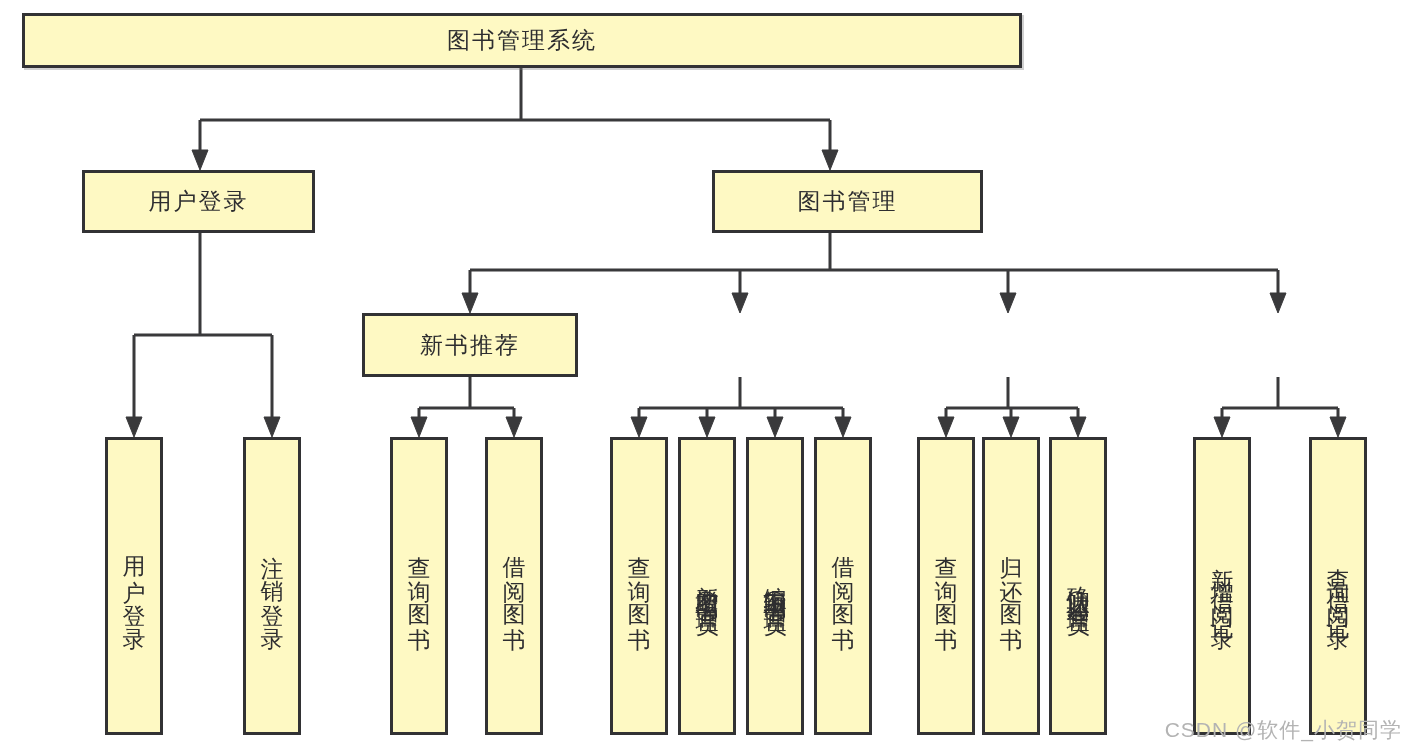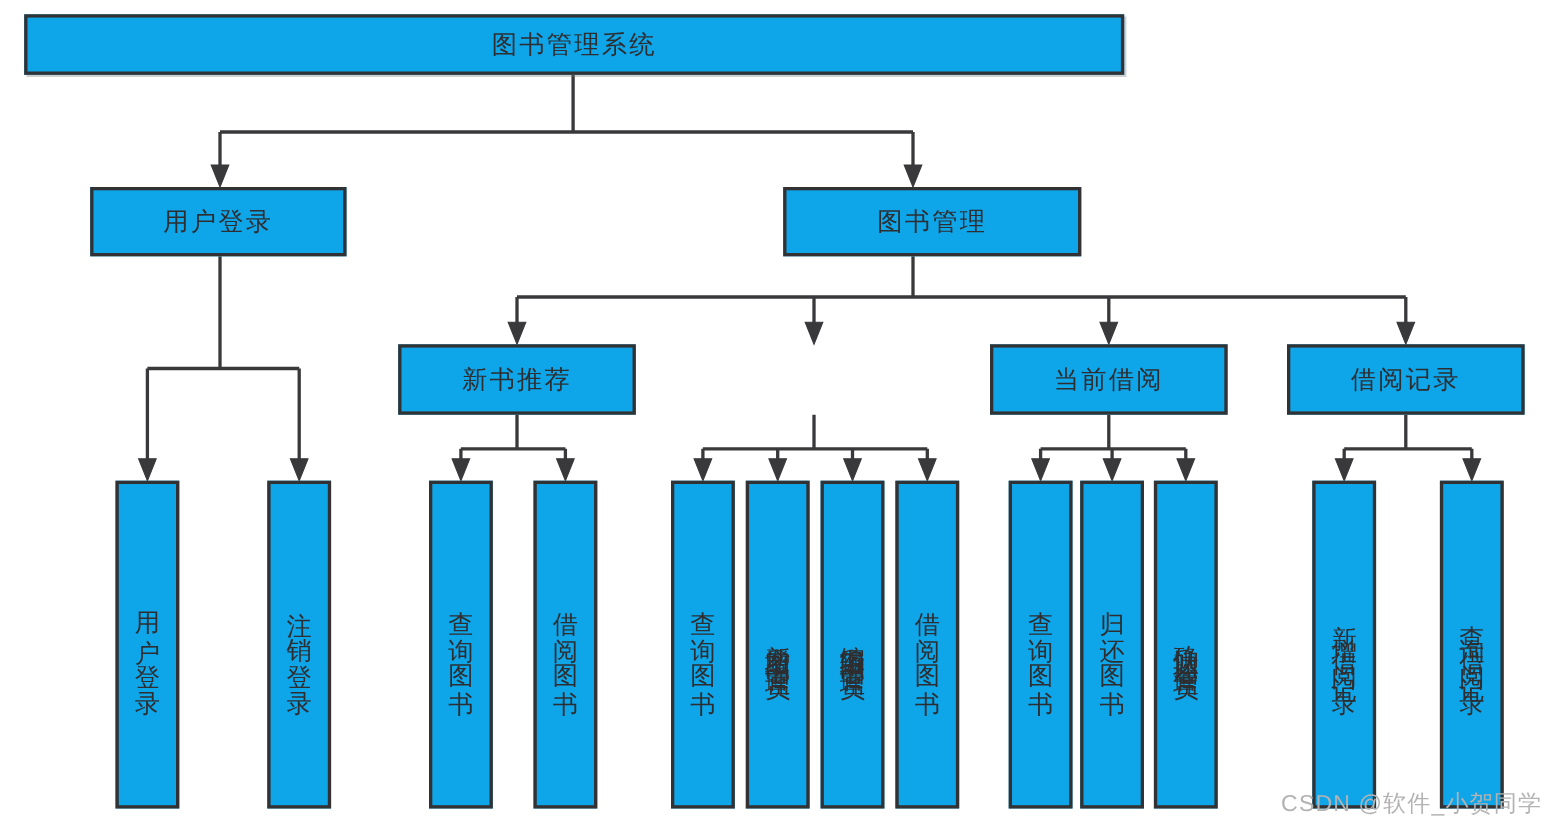--- a/index.html
+++ b/index.html
@@ -16,21 +16,21 @@
     font-family:"Liberation Sans","DejaVu Sans",sans-serif;
     color:var(--text);
     overflow:hidden;
   }
   #canvas{position:relative;width:1405px;height:747px;background:var(--background);}
   #connectors{position:absolute;left:0;top:0;z-index:1;}
   #connectors .ln{fill:none;stroke:var(--line);stroke-width:3;}
   #connectors .ar{fill:var(--line);stroke:var(--line);stroke-width:1;}
   .box{
     position:absolute;
-    background:#0ea5e9;
+    background:#fef9c3;
     border:3px solid var(--border);
     display:flex;align-items:center;justify-content:center;
     box-sizing:border-box;
     z-index:2;
     font-size:23px;
     letter-spacing:2px;
     color:var(--text);
   }
   .root{box-shadow:2px 2px 0 rgba(120,120,120,.35);}
   .vbox{z-index:2;}
@@ -109,22 +109,20 @@
       <path class="ar" d="M1330 417 H1346 L1338 437 Z"></path>
     </g>
   </svg>
 
   <div class="box root" style="left:22px;top:13px;width:1000px;height:55px;">图书管理系统</div>
 
   <div class="box" style="left:82px;top:170px;width:233px;height:63px;">用户登录</div>
   <div class="box" style="left:712px;top:170px;width:271px;height:63px;">图书管理</div>
 
   <div class="box" style="left:362px;top:313px;width:216px;height:64px;">新书推荐</div>
-  <div class="box" style="left:900px;top:313px;width:216px;height:64px;">当前借阅</div>
-  <div class="box" style="left:1170px;top:313px;width:216px;height:64px;">借阅记录</div>
 
   <div class="box vbox" style="left:105px;top:437px;width:58px;height:298px;">
     <span class="vlabel ls4">用户登录</span>
   </div>
   <div class="box vbox" style="left:243px;top:437px;width:58px;height:298px;">
     <span class="vlabel ls4">注销登录</span>
   </div>
 
   <div class="box vbox" style="left:390px;top:437px;width:58px;height:298px;">
     <span class="vlabel ls4">查询图书</span>

